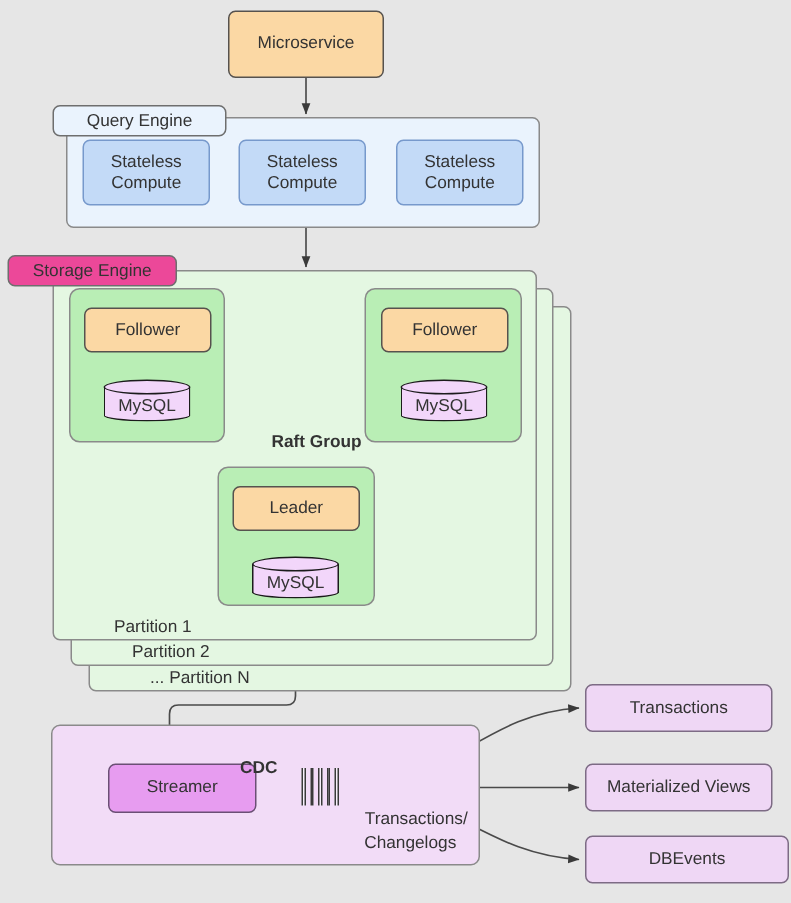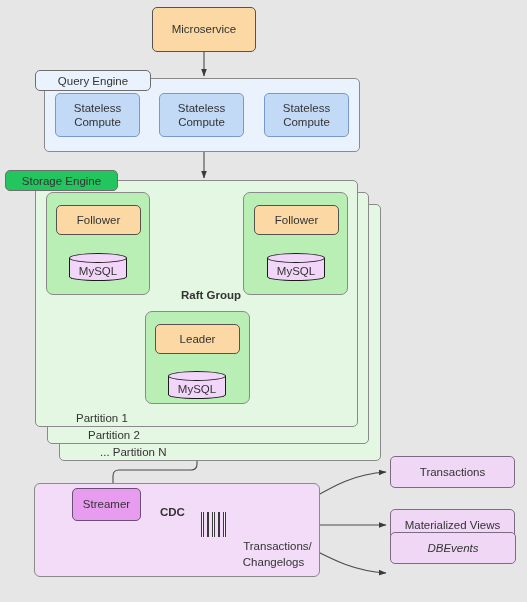--- a/index.html
+++ b/index.html
@@ -89,21 +89,21 @@
     align-items: center;
     justify-content: center;
     border: 1.1px solid #6e6e6e;
     border-radius: 5px;
     font-size: 11.5px;
     color: #333333;
     padding: 0 13px;
     white-space: nowrap;
   }
   .tab-qe { background: #eaf3fd; }
-  .tab-se { background: #22c55e; }
+  .tab-se { background: #ec4899; }
   
   .plain-label {
     position: absolute;
     font-size: 11.5px;
     color: #333333;
     white-space: nowrap;
     padding-left: 35px;
   }
   .bold-label {
     position: absolute;
@@ -275,21 +275,21 @@
     <span>Leader</span>
   </div>
   <div class="cyl" style="left:168px; top:371px; width:58px; height:28px;">
     <div class="cyl-body"></div>
     <div class="cyl-top"></div>
     <div class="cyl-text">MySQL</div>
   </div>
 
   <div class="container-cdc" style="left:34px; top:483px; width:286px; height:94px;"></div>
 
-  <div class="node streamer-box" style="left:72px; top:488px; width:69px; height:33px;">
+  <div class="node streamer-box" style="left:72px; top:509px; width:99px; height:33px;">
     <span>Streamer</span>
   </div>
 
   <div class="bold-label" style="left:160px; top:506px;">CDC</div>
 
   <div class="barrel" style="left:201px; top:512px; width:25px; height:25px;">
     <span></span>
       <span></span>
       <span></span>
       <span></span>
@@ -298,17 +298,17 @@
 
   <div class="plain-label" style="left:200px; top:540px; width:85px; text-align:center;">Transactions/</div>
   <div class="plain-label" style="left:196px; top:556px; width:85px; text-align:center;">Changelogs</div>
 
   <div class="node purple-box" style="left:390px; top:456px; width:125px; height:32px;">
     <span>Transactions</span>
   </div>
   <div class="node purple-box" style="left:390px; top:509px; width:125px; height:32px;">
     <span>Materialized Views</span>
   </div>
-  <div class="node purple-box" style="left:390px; top:532px; width:126px; height:32px;font-style:italic;">
+  <div class="node purple-box" style="left:390px; top:557px; width:136px; height:32px;">
     <span>DBEvents</span>
   </div>
 
 </div>
 
 </body></html>

